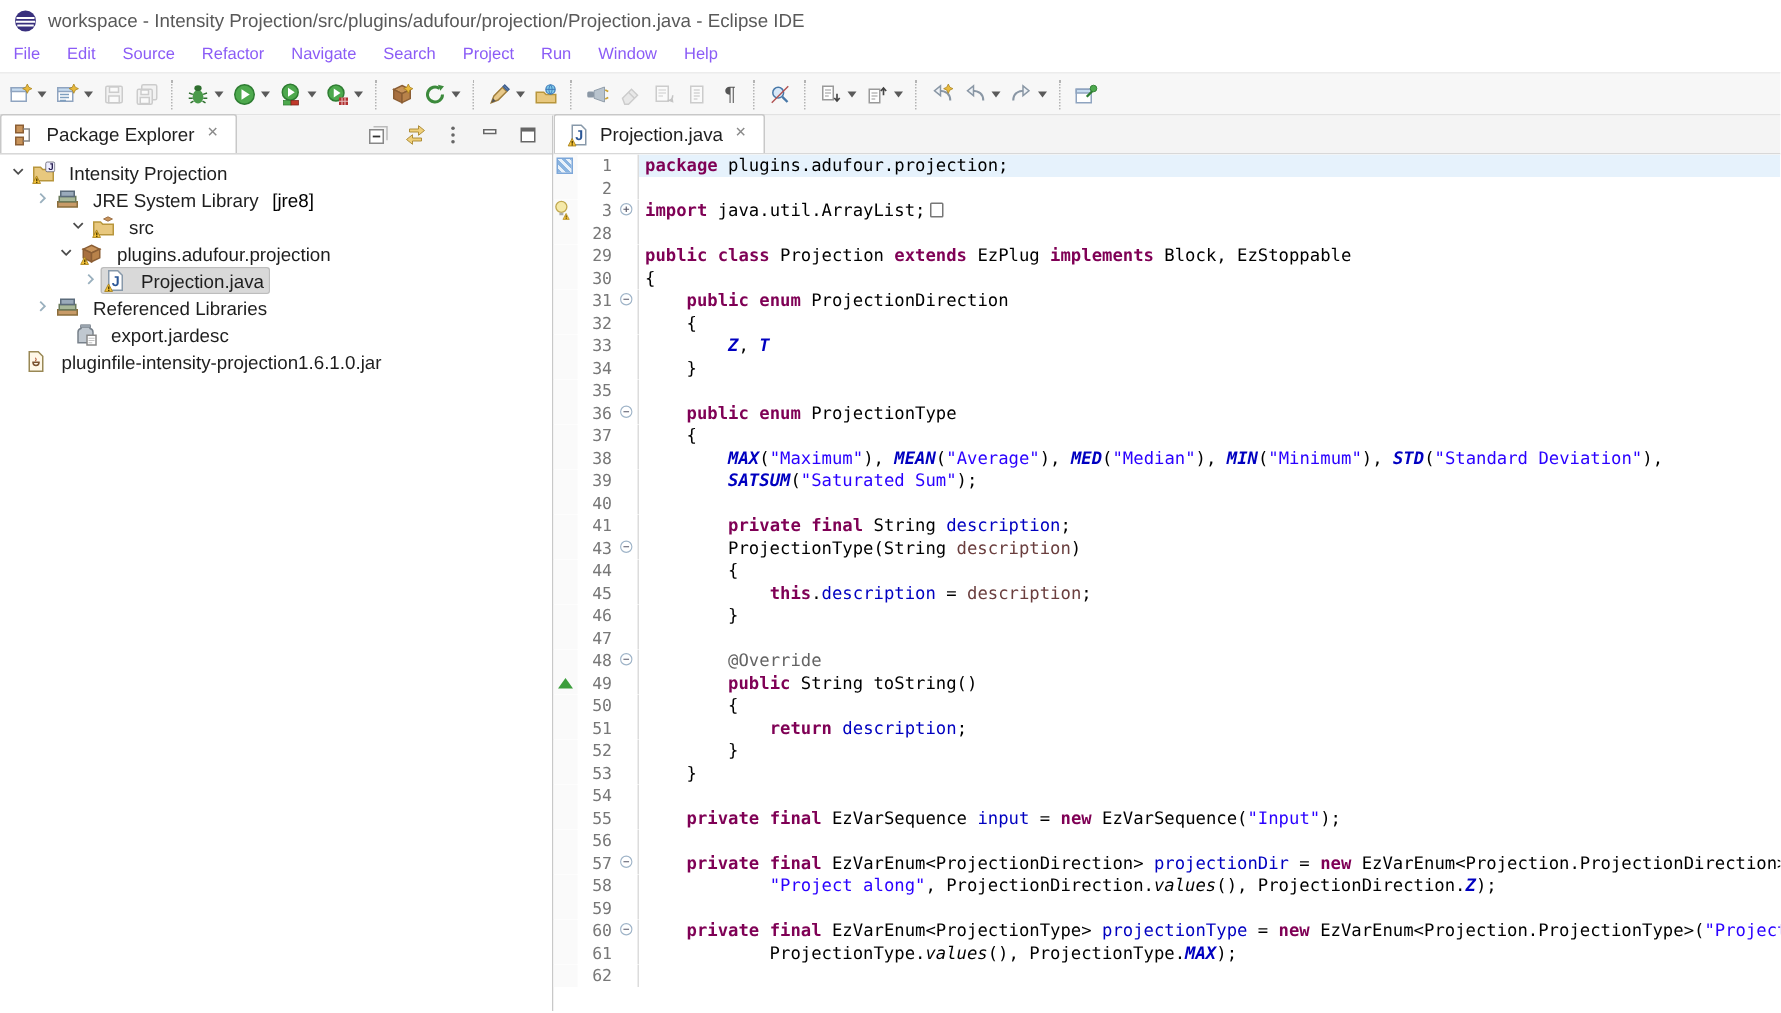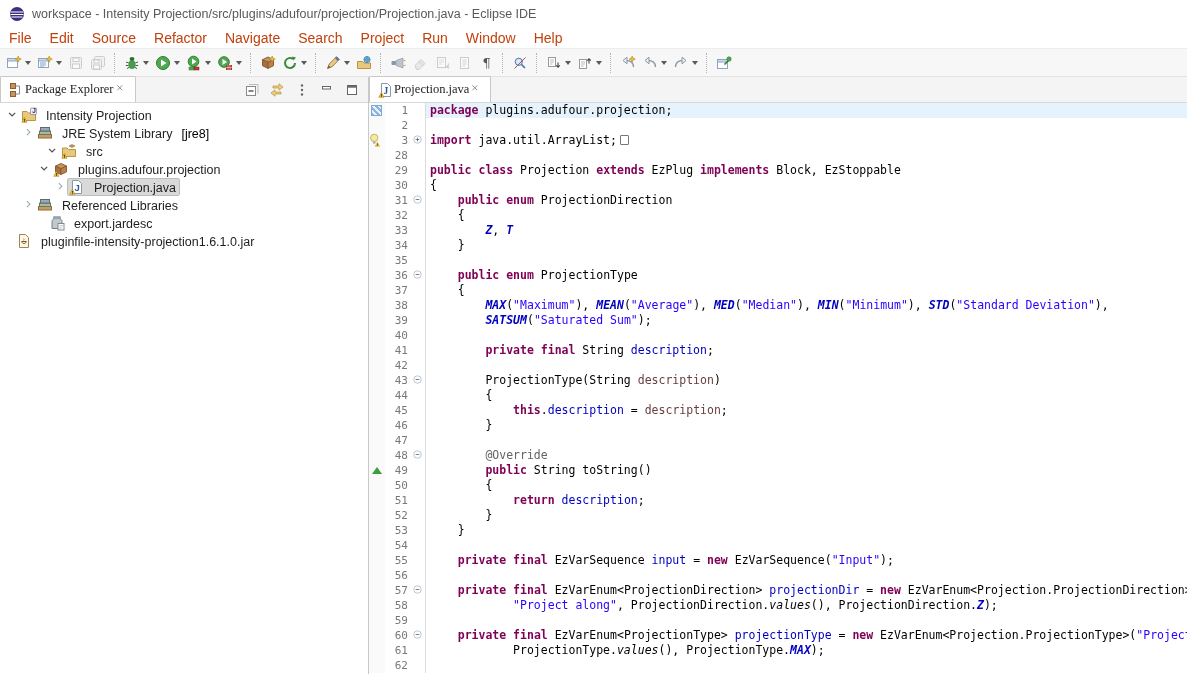--- a/index.html
+++ b/index.html
@@ -1,39 +1,39 @@
 <!DOCTYPE html>
 <html><head>
 <meta charset="utf-8">
 <style>
   * { margin:0; padding:0; box-sizing:border-box; }
   html,body { width:1187px; height:675px; overflow:hidden; background:#fff;
               font-family:"Liberation Sans", sans-serif; }
   .titlebar { height:28px; display:flex; align-items:center; gap:7px; padding-left:9px;
               background:#fff; font-size:12.5px; color:#595959; }
-  .menubar { height:20px; display:flex; align-items:flex-end; background:#fff;
-             font-size:14px; color:#c2410c; }
+  .menubar { height:20px; display:flex; align-items:flex-start; background:#fff;
+             font-size:11px; color:#8b5cf6; }
   .menubar .mi { padding:2px 9px; cursor:default; border-radius:2px; }
   .toolbar { height:29px; background:#f7f7f7; border-top:1px solid #ececec;
              border-bottom:1px solid #e2e2e2; display:flex; align-items:center; padding-left:3px; }
   .tgroup { display:flex; align-items:center; }
   .tsep { width:3px; height:20px; border-left:1px dotted #b4b4b4; margin:0 4px 0 5px; }
   .tbtn { height:24px; display:flex; align-items:center; padding:0 3px; border-radius:3px; }
   .tbtn.dis { opacity:.45; filter:grayscale(85%); }
   .tbtn svg { display:block; }
   .dd { width:0; height:0; border-left:3.5px solid transparent; border-right:3.5px solid transparent;
         border-top:4px solid #5a5a5a; margin-left:3px; }
   .main { display:flex; height:597px; }
   .left { width:369px; min-width:369px; border-right:1px solid #c8c8c8; background:#fff;
           display:flex; flex-direction:column; }
   .right { flex:1; min-width:0; display:flex; flex-direction:column; }
   .vhead { height:26px; background:#f4f4f4; border-bottom:1px solid #d8d8d8; display:flex; align-items:flex-end; }
   .vtab { height:26px; background:#fff; border:1px solid #c8c8c8; border-bottom:none;
-          border-radius:2px 2px 0 0; display:flex; align-items:center; padding:0 8px;
-          font-size:12.5px; color:#1e1e1e; margin-left:0;font-family:Liberation Serif, serif; }
+          border-radius:2px 2px 0 0; display:flex; align-items:center; gap:6px; padding:0 8px;
+          font-size:12.5px; color:#1e1e1e; margin-left:0; }
   .closex { margin-left:2px; display:flex; }
   .vtools { margin-left:auto; display:flex; align-items:center; gap:9px; padding-right:8px; padding-bottom:4px; }
   .vtools .vbtn { display:flex; }
   .tree { flex:1; padding-top:3px; font-size:12.5px; color:#1e1e1e; overflow:hidden; }
   .trow { height:18px; display:flex; align-items:center; white-space:nowrap; }
   .twisty { width:15px; height:16px; display:inline-flex; align-items:center; justify-content:center; }
   .selwrap { display:inline-flex; align-items:flex-end; gap:9px; padding:0 3px 0 1px; border-radius:1px; }
   .trow.sel .selwrap { background:#d9d9d9; outline:1px solid #bdbdbd; }
   .tsuffix { color:#000000; }
   .ticon { display:inline-flex; }
@@ -584,21 +584,20 @@
         <div class="cline"><span class="ann"></span><span class="lnum">35</span><span class="fold"></span><span class="ctext"></span></div>
         <div class="cline"><span class="ann"></span><span class="lnum">36</span><span class="fold"><span class="foldbtn"><svg width="12" height="12" viewBox="0 0 16 16">
                 <circle cx="6" cy="6" r="5" fill="#fff" stroke="#9fb4c8"></circle>
                 <path d="M3.5 6h5" stroke="#556"></path>
               </svg></span></span><span class="ctext"><span class="pl">    </span><span class="kw">public</span><span class="pl"> </span><span class="kw">enum</span><span class="pl"> ProjectionType</span></span></div>
         <div class="cline"><span class="ann"></span><span class="lnum">37</span><span class="fold"></span><span class="ctext"><span class="pl">    {</span></span></div>
         <div class="cline"><span class="ann"></span><span class="lnum">38</span><span class="fold"></span><span class="ctext"><span class="pl">        </span><span class="en">MAX</span><span class="pl">(</span><span class="st">"Maximum"</span><span class="pl">), </span><span class="en">MEAN</span><span class="pl">(</span><span class="st">"Average"</span><span class="pl">), </span><span class="en">MED</span><span class="pl">(</span><span class="st">"Median"</span><span class="pl">), </span><span class="en">MIN</span><span class="pl">(</span><span class="st">"Minimum"</span><span class="pl">), </span><span class="en">STD</span><span class="pl">(</span><span class="st">"Standard Deviation"</span><span class="pl">),</span></span></div>
         <div class="cline"><span class="ann"></span><span class="lnum">39</span><span class="fold"></span><span class="ctext"><span class="pl">        </span><span class="en">SATSUM</span><span class="pl">(</span><span class="st">"Saturated Sum"</span><span class="pl">);</span></span></div>
         <div class="cline"><span class="ann"></span><span class="lnum">40</span><span class="fold"></span><span class="ctext"></span></div>
         <div class="cline"><span class="ann"></span><span class="lnum">41</span><span class="fold"></span><span class="ctext"><span class="pl">        </span><span class="kw">private</span><span class="pl"> </span><span class="kw">final</span><span class="pl"> String </span><span class="fd">description</span><span class="pl">;</span></span></div>
-        <div class="cline"><span class="ann"></span><span class="lnum">42</span><span class="fold"></span><span class="ctext"></span></div>
         <div class="cline"><span class="ann"></span><span class="lnum">43</span><span class="fold"><span class="foldbtn"><svg width="12" height="12" viewBox="0 0 16 16">
                 <circle cx="6" cy="6" r="5" fill="#fff" stroke="#9fb4c8"></circle>
                 <path d="M3.5 6h5" stroke="#556"></path>
               </svg></span></span><span class="ctext"><span class="pl">        ProjectionType(String </span><span class="pm">description</span><span class="pl">)</span></span></div>
         <div class="cline"><span class="ann"></span><span class="lnum">44</span><span class="fold"></span><span class="ctext"><span class="pl">        {</span></span></div>
         <div class="cline"><span class="ann"></span><span class="lnum">45</span><span class="fold"></span><span class="ctext"><span class="pl">            </span><span class="kw">this</span><span class="pl">.</span><span class="fd">description</span><span class="pl"> = </span><span class="pm">description</span><span class="pl">;</span></span></div>
         <div class="cline"><span class="ann"></span><span class="lnum">46</span><span class="fold"></span><span class="ctext"><span class="pl">        }</span></span></div>
         <div class="cline"><span class="ann"></span><span class="lnum">47</span><span class="fold"></span><span class="ctext"></span></div>
         <div class="cline"><span class="ann"></span><span class="lnum">48</span><span class="fold"><span class="foldbtn"><svg width="12" height="12" viewBox="0 0 16 16">
                 <circle cx="6" cy="6" r="5" fill="#fff" stroke="#9fb4c8"></circle>

